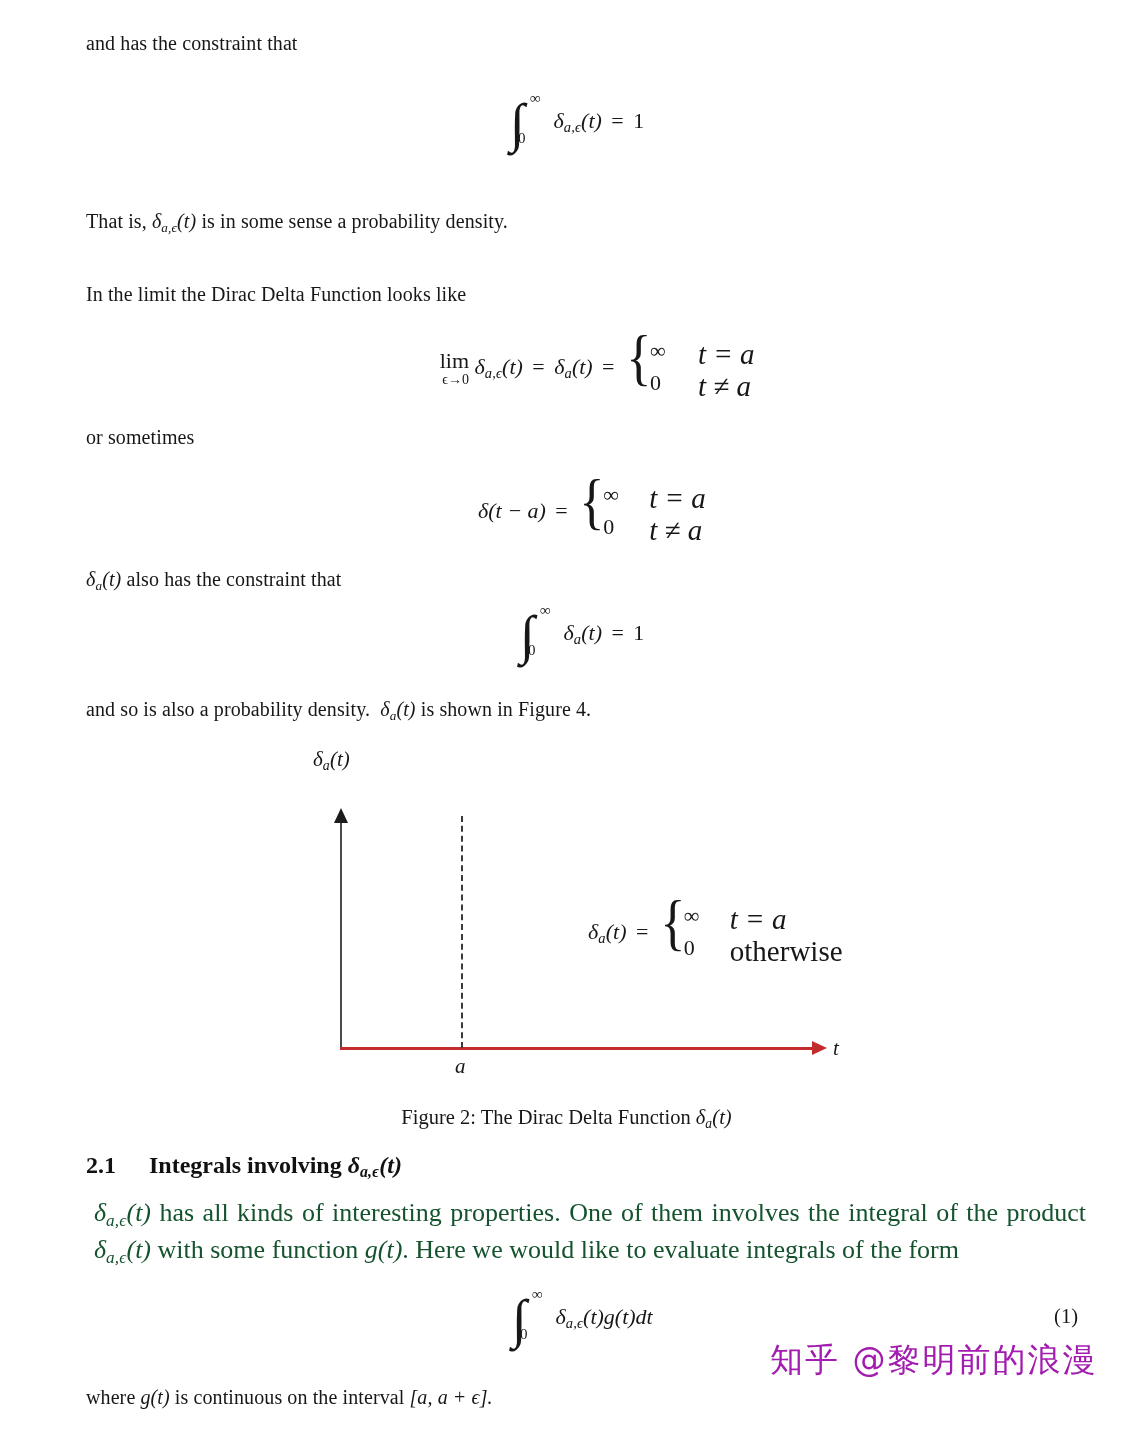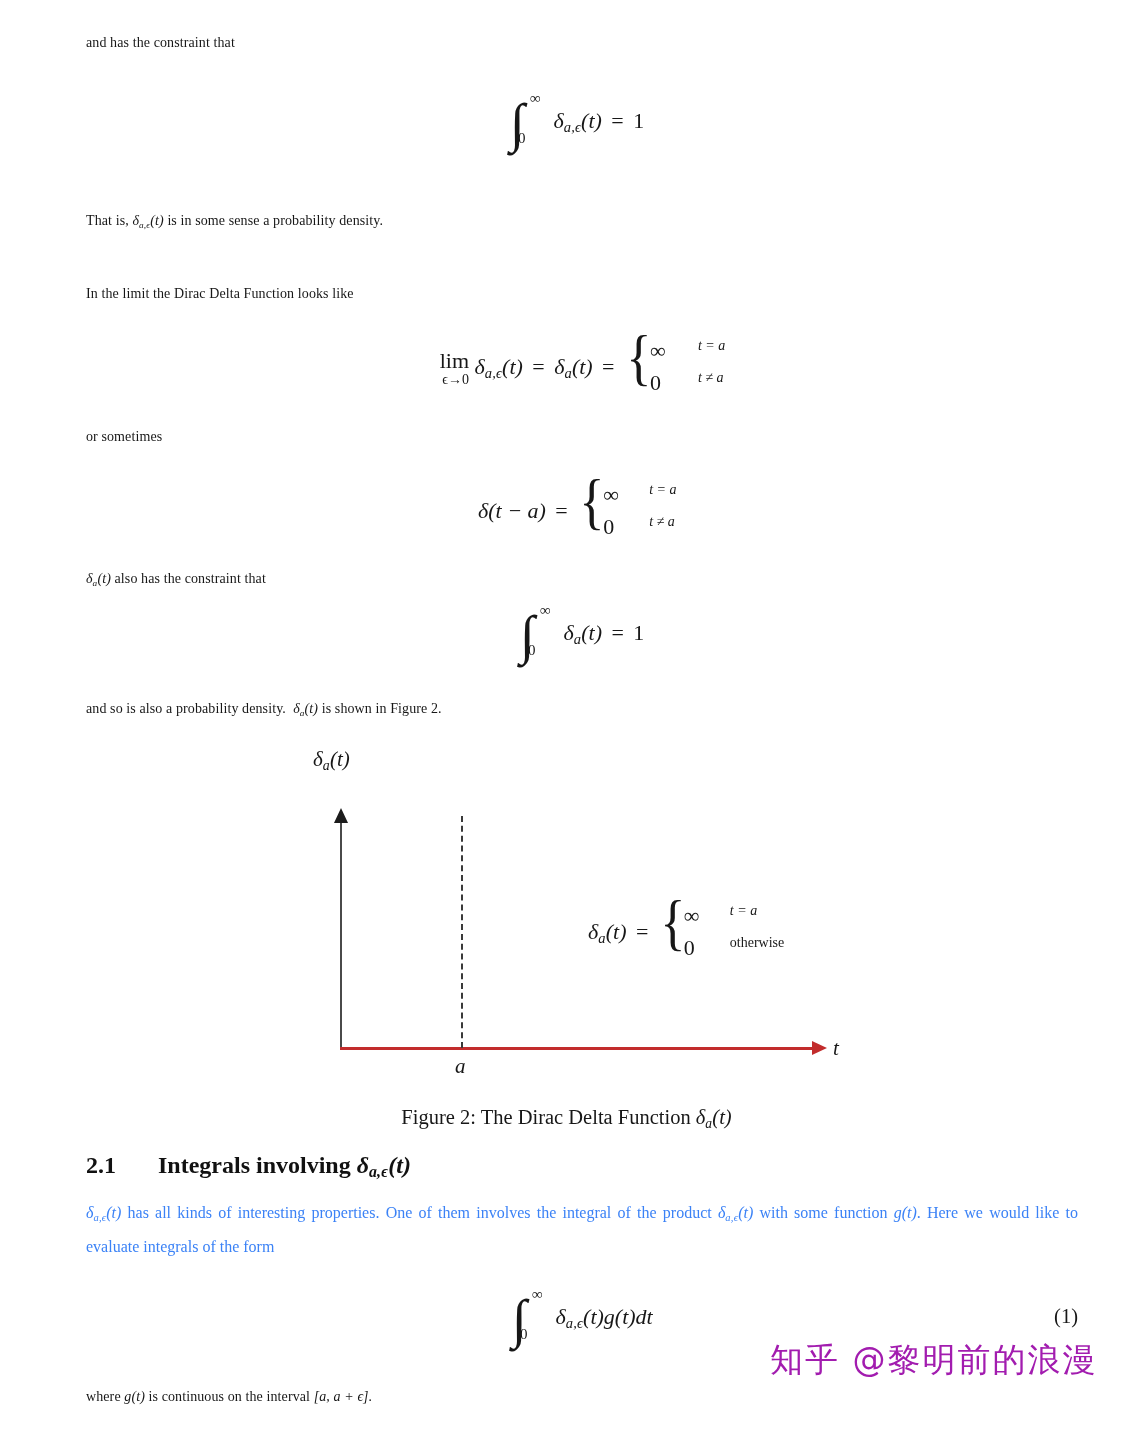--- a/index.html
+++ b/index.html
@@ -16,21 +16,21 @@
     overflow: hidden;
   }
   .page {
     position: absolute;
     inset: 0;
   }
 
   
   .para {
     position: absolute;
-    font-size: 14px;
+    font-size: 20px;
     line-height: 30px;
     letter-spacing: 0.1px;
     color: #171717;
     white-space: nowrap;
     text-align: right;
   }
 
   .mathline {
     position: absolute;
     font-size: 22px;
@@ -127,21 +127,21 @@
     position: absolute;
     left: 26px;
     white-space: nowrap;
     font-size: 22px;
   }
   .caserow.r1 { top: 0px; }
   .caserow.r2 { top: 32px; }
   .casecond {
     position: absolute;
     white-space: nowrap;
-    font-size: 14px;
+    font-size: 29px;
   }
 
   
   .figure {
     position: absolute;
     left: 0;
     top: 736px;
     width: 1133px;
     height: 330px;
   }
@@ -207,32 +207,32 @@
   
   .secheading {
     position: absolute;
     left: 86px;
     top: 1152px;
     font-size: 24px;
     font-weight: bold;
     color: #111;
     white-space: nowrap;
   }
-  .secheading .secnum { margin-right: 42px; }
+  .secheading .secnum { margin-right: 33px; }
 
   
   .bodypara {
     position: absolute;
-    left: 86px;
+    left: 94px;
     top: 1198px;
     width: 992px;
-    font-size: 16px;
+    font-size: 26px;
     line-height: 29px;
     text-align: justify;
-    color: #3b82f6;
+    color: #14532d;
   }
 
   .eqnum {
     position: absolute;
     right: 55px;
     font-size: 20.5px;
     color: #171717;
   }
 
   
@@ -321,21 +321,21 @@
       <span class="intsym">∫</span>
       <span class="intsup">∞</span>
       <span class="intsub">0</span>
     </span>
     <span class="mi">δ</span><span class="sub">a</span><span class="mi">(t)</span>
     <span class="op">=</span>
     <span class="mup">1</span>
   </div>
 
   <div class="para" style="left:86px; top:694px;">
-    <span>and so is also a probability density.</span>&nbsp;&nbsp;<span class="mi">δ</span><span class="sub">a</span><span class="mi">(t)</span><span> is shown in Figure 2.</span>
+    <span>and so is also a probability density.</span>&nbsp;&nbsp;<span class="mi">δ</span><span class="sub">a</span><span class="mi">(t)</span><span> is shown in Figure 4.</span>
   </div>
 
   <div class="figure">
     <div class="axis-label" style="left:313px; top:11px;">
       <span class="mi">δ</span><span class="sub">a</span><span class="mi">(t)</span>
     </div>
   </div>
 
   <div class="axis-v"></div>
   <div class="axis-v-head"></div>

